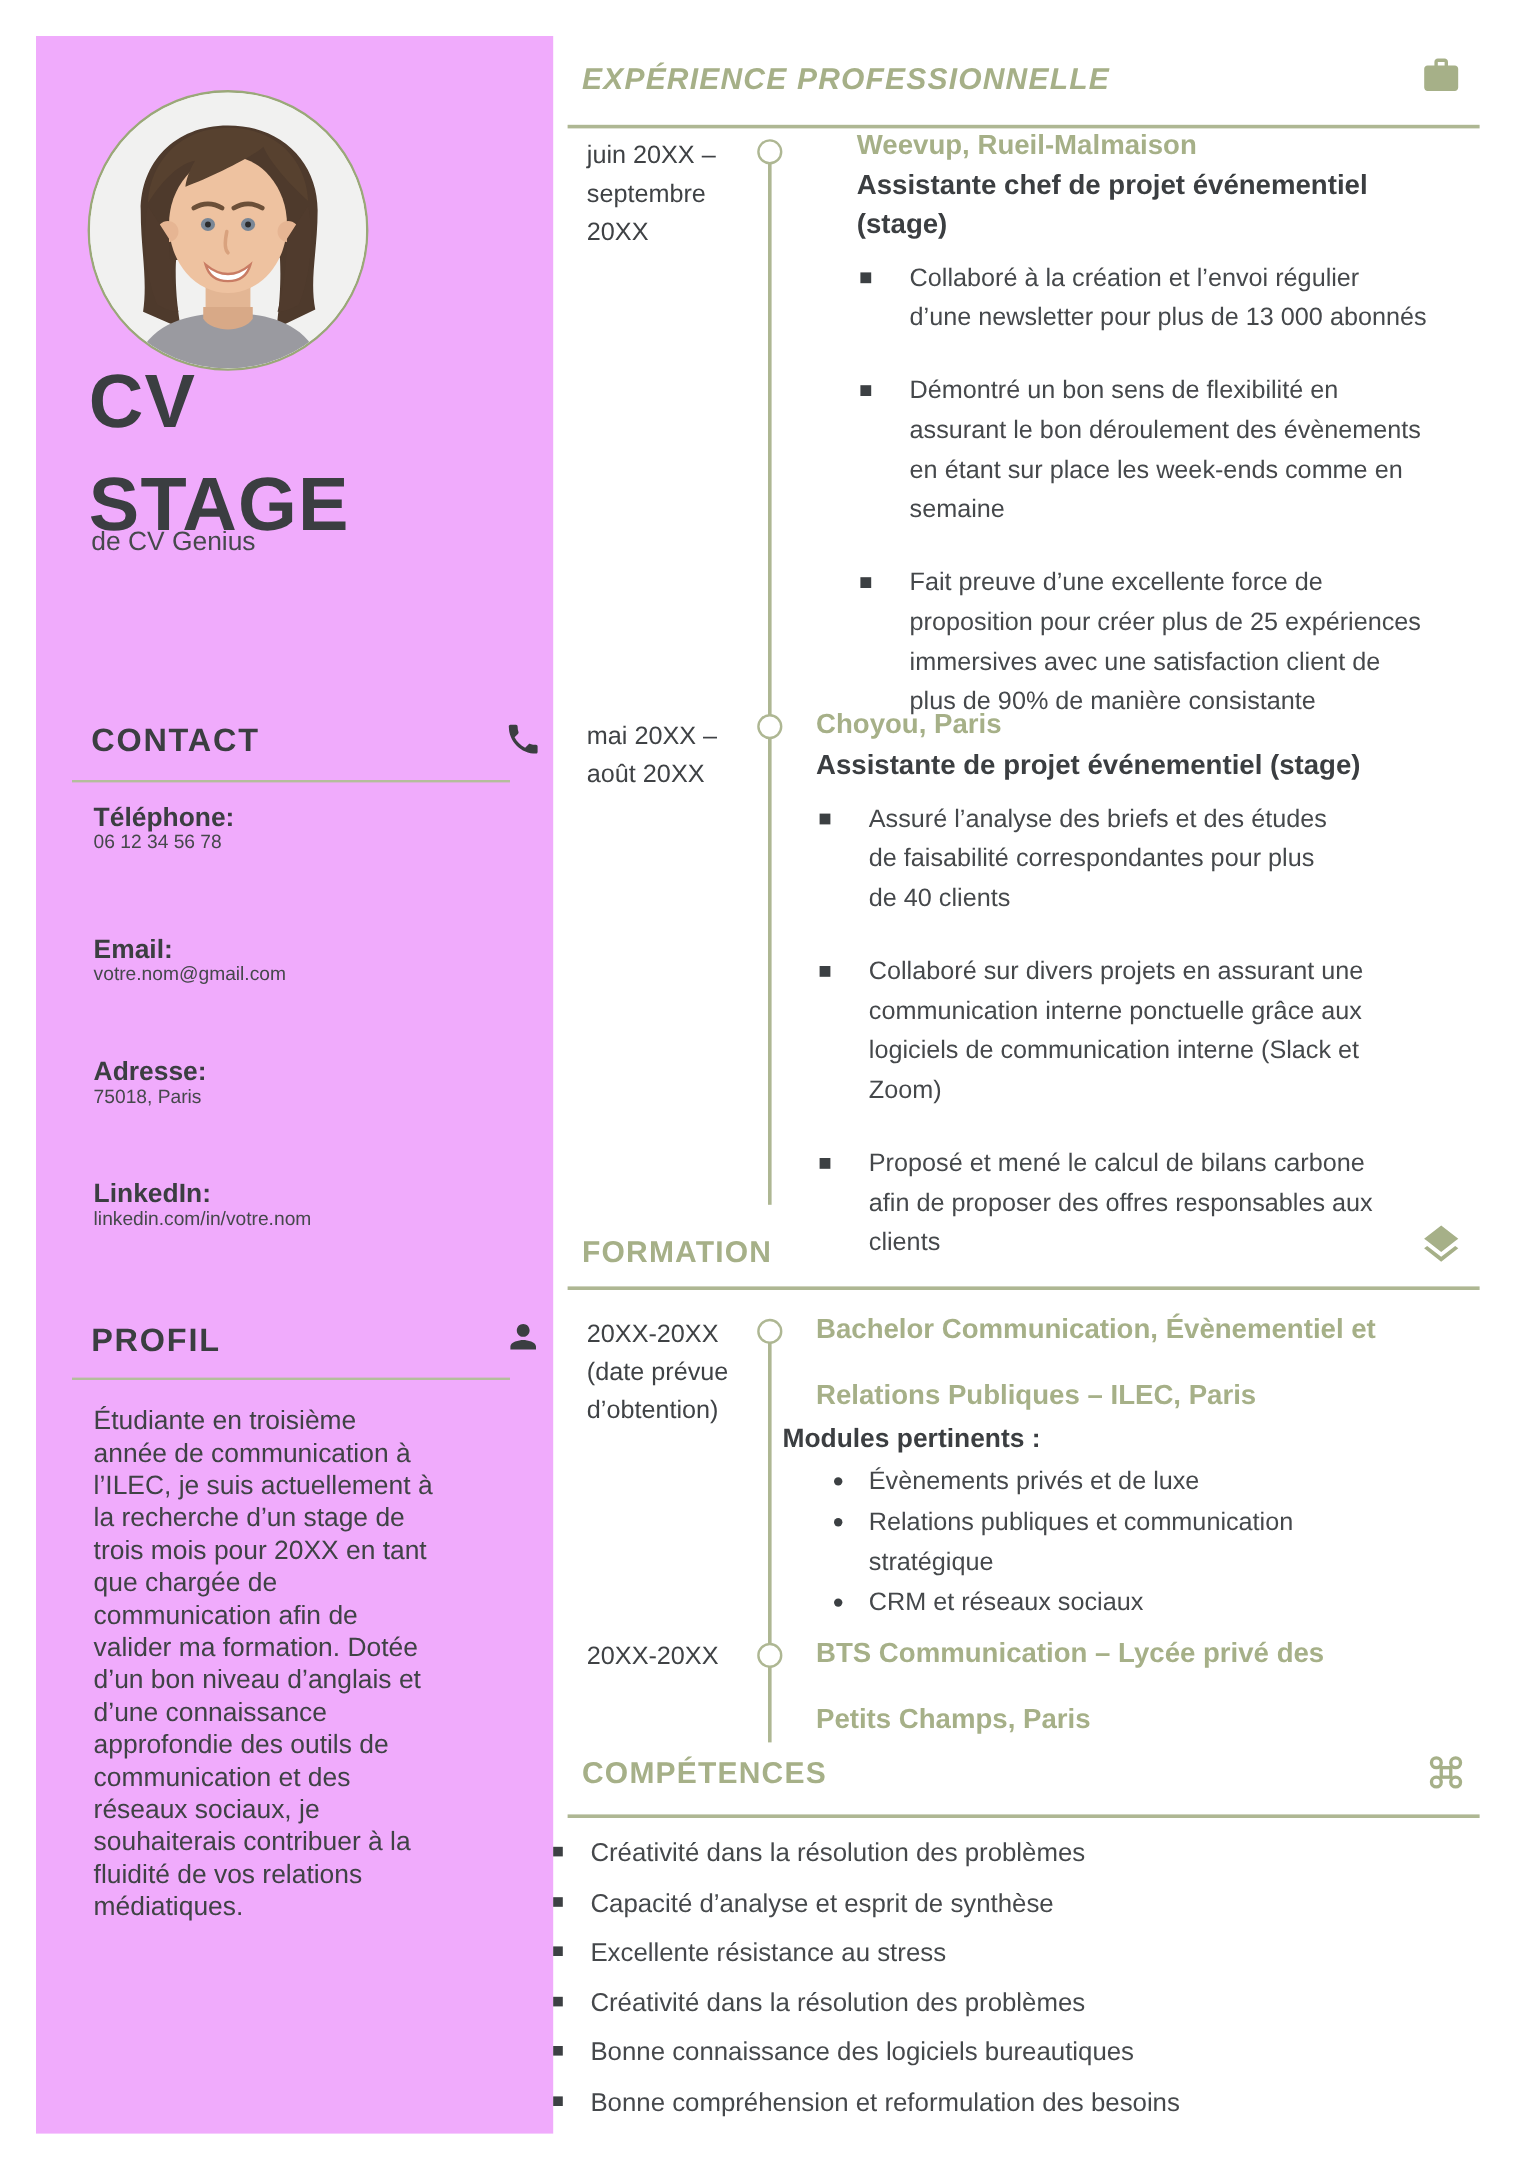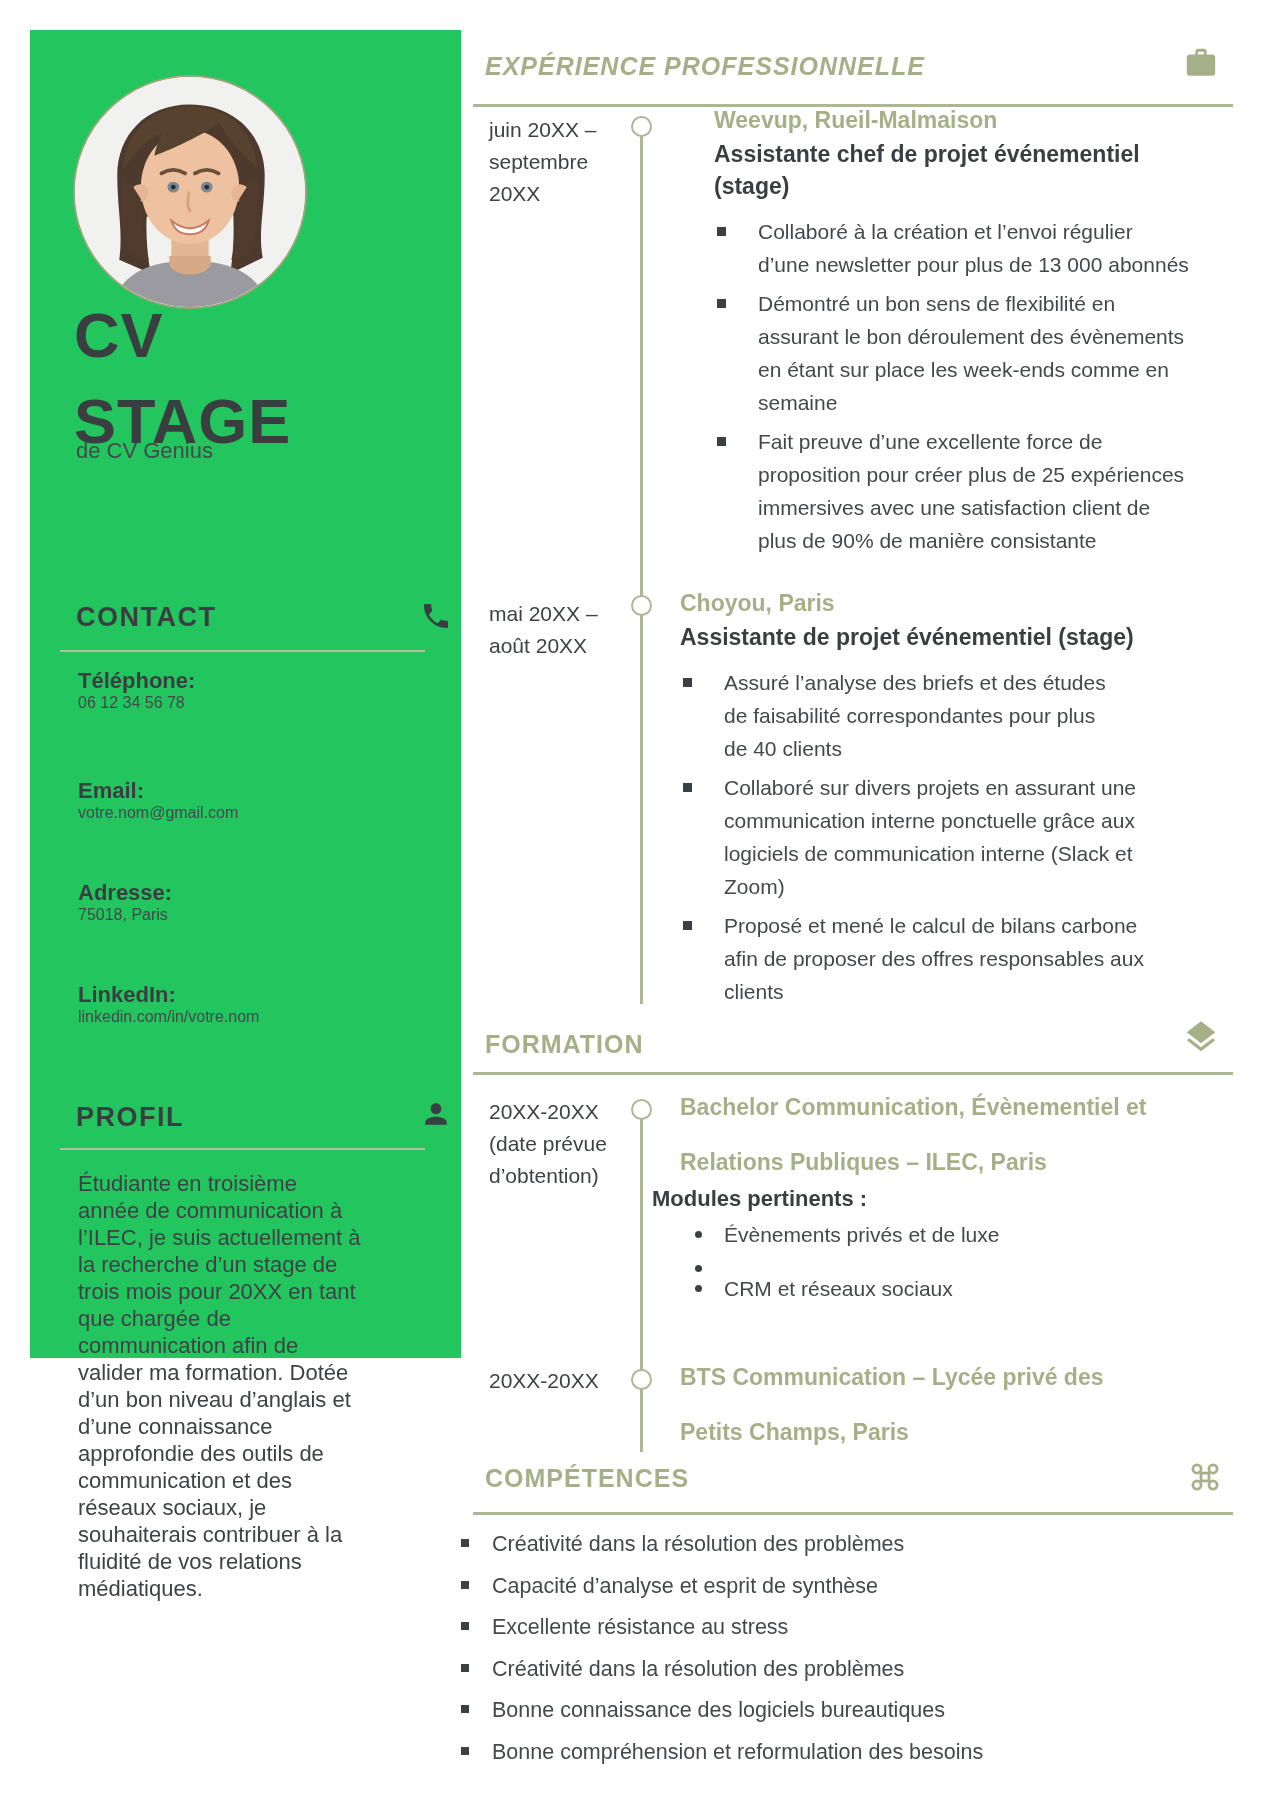--- a/index.html
+++ b/index.html
@@ -5,21 +5,21 @@
   html,body{margin:0;padding:0;}
   body{
     width:1280px;height:1811px;position:relative;background:#ffffff;
     font-family:"Liberation Sans","DejaVu Sans",sans-serif;
     color:#3c4043;overflow:hidden;
   }
   .abs{position:absolute;}
   .pre{white-space:pre-line;}
 
   
-  .sidebar{left:30px;top:30px;width:431px;height:1328px;background:#22c55e;}
+  .sidebar{left:30px;top:30px;width:431px;height:1748px;background:#f0abfc;}
   .photo-ring{
     position:absolute;left:43px;top:45px;width:234px;height:234px;border-radius:50%;
     border:2px solid #9aa878;overflow:hidden;background:#f0f0ef;box-sizing:border-box;
   }
   .cv-title{position:absolute;left:44px;top:262px;font-size:63px;font-weight:700;
     line-height:86px;letter-spacing:1px;color:#3b3e41;}
   .cv-subtitle{position:absolute;left:46px;top:408px;font-size:22px;color:#46494c;}
   .side-heading{font-size:27px;font-weight:700;letter-spacing:1.5px;color:#3b3e41;}
   .side-rule{position:absolute;left:30px;width:365px;height:2px;background:#b4bd9c;}
   .side-label{font-size:22px;font-weight:700;color:#3b3e41;}
@@ -35,21 +35,21 @@
 
   .entry-dates{position:absolute;left:489px;width:160px;font-size:21px;
     line-height:32px;color:#3f4245;}
   .tl-line{position:absolute;left:640px;width:2.5px;background:#aeb793;}
   .tl-circle{position:absolute;left:631px;width:17px;height:17px;border-radius:50%;
     background:#ffffff;border:2.5px solid #aeb793;box-sizing:content-box;}
   .entry-content{position:absolute;left:680px;width:556px;}
   .company{font-size:23px;font-weight:700;color:#a6b088;line-height:30px;}
   .edu-title{font-size:23px;font-weight:700;color:#a6b088;line-height:55px;}
   .role{font-size:23px;font-weight:700;color:#3b3e41;line-height:32px;margin-top:3px;}
-  .bullets{margin-top:13px;display:flex;flex-direction:column;gap:6px;}
+  .bullets{margin-top:13px;display:flex;flex-direction:column;gap:28px;}
   .bullet{display:flex;}
   .sq{flex:0 0 44px;}
   .sq::before{content:"";display:block;width:9px;height:9px;background:#3c4043;
     margin-top:12px;margin-left:3px;}
   .btext{font-size:21px;line-height:33px;color:#45484b;}
 
   .modules{position:absolute;left:652px;width:560px;}
   .modules-heading{font-size:22px;font-weight:700;color:#3b3e41;}
   .module{display:flex;margin-top:0;}
   .dot{flex:0 0 72px;}
@@ -238,20 +238,22 @@
 </div>
 <div class="modules" style="top:1186px;">
   <div class="modules-heading">Modules pertinents :</div>
   <div style="margin-top:6px;">
     <div class="module">
         <span class="dot"></span>
         <span class="mtext pre">Évènements privés et de luxe</span>
       </div>
     <div class="module">
         <span class="dot"></span>
+        <span class="mtext pre">Relations publiques et communication
+stratégique</span>
       </div>
     <div class="module">
         <span class="dot"></span>
         <span class="mtext pre">CRM et réseaux sociaux</span>
       </div>
   </div>
 </div>
 
 <div class="entry-dates pre" style="top:1365px;">20XX-20XX</div>
 <div class="entry-content" style="top:1350px;">

